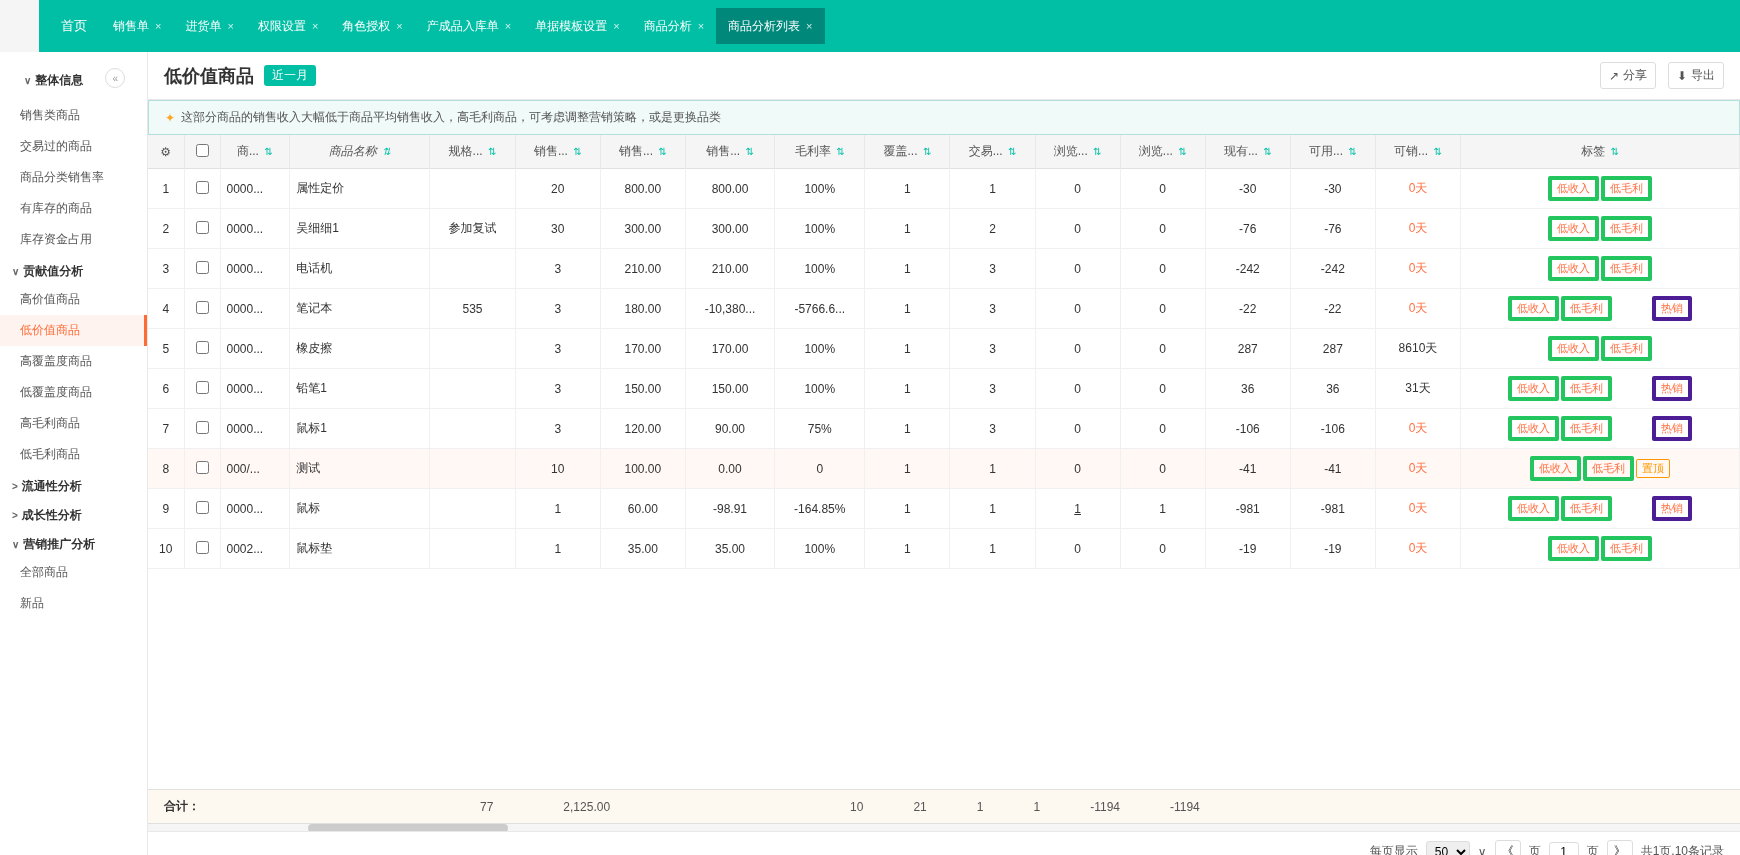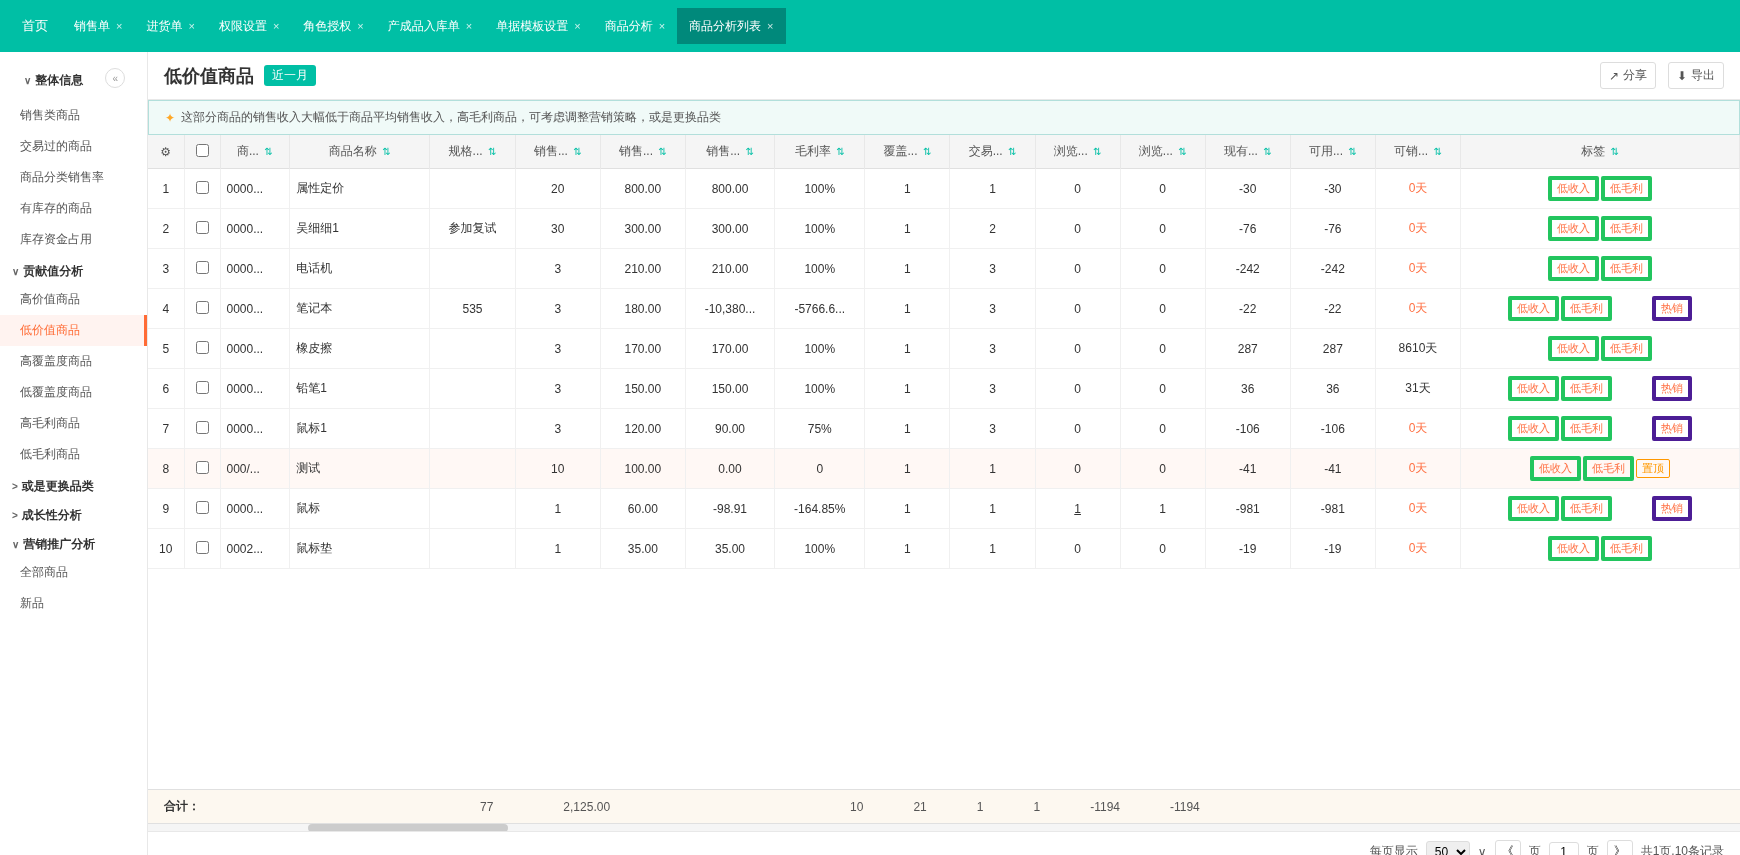--- a/index.html
+++ b/index.html
@@ -8,20 +8,21 @@
     
     .top-nav {
       background: #00bfa5;
       height: 52px;
       display: flex;
       align-items: center;
       padding: 14px 8px;
       gap: 0;
       color: white;
       flex-shrink: 0;
+      margin-left: 39px;
     }
     .nav-item {
       padding: 0 12px;
       height: 36px;
       display: flex;
       align-items: center;
       cursor: pointer;
       white-space: nowrap;
       color: white;
       font-size: 13px;
@@ -338,21 +339,21 @@
     </div>
     <div class="sidebar-item">高价值商品</div>
     <div class="sidebar-item active">低价值商品</div>
     <div class="sidebar-item">高覆盖度商品</div>
     <div class="sidebar-item">低覆盖度商品</div>
     <div class="sidebar-item">高毛利商品</div>
     <div class="sidebar-item">低毛利商品</div>
 
     <div class="sidebar-group-title">
       <span class="arrow">&gt;</span>
-      <span>或是更换品类</span>
+      <span>流通性分析</span>
     </div>
 
     <div class="sidebar-group-title">
       <span class="arrow">&gt;</span>
       <span>成长性分析</span>
     </div>
 
     <div class="sidebar-group-title">
       <span class="arrow">∨</span>
       <span>营销推广分析</span>
@@ -383,21 +384,21 @@
       <span>这部分商品的销售收入大幅低于商品平均销售收入，高毛利商品，可考虑调整营销策略，或是更换品类</span>
     </div>
 
     <div class="table-container">
       <table>
         <thead>
           <tr>
             <th style="width:36px;">⚙</th>
             <th style="width:36px;"><input type="checkbox" style=""></th>
             <th>商... <span class="sort-icon">⇅</span></th>
-            <th style="min-width:100px;">商品名称 <span class="sort-icon">⇅</span></th>
+            <th style="min-width:100px;font-style:italic;">商品名称 <span class="sort-icon">⇅</span></th>
             <th>规格... <span class="sort-icon">⇅</span></th>
             <th>销售... <span class="sort-icon">⇅</span></th>
             <th>销售... <span class="sort-icon">⇅</span></th>
             <th>销售... <span class="sort-icon">⇅</span></th>
             <th>毛利率 <span class="sort-icon">⇅</span></th>
             <th>覆盖... <span class="sort-icon">⇅</span></th>
             <th>交易... <span class="sort-icon">⇅</span></th>
             <th>浏览... <span class="sort-icon">⇅</span></th>
             <th>浏览... <span class="sort-icon">⇅</span></th>
             <th>现有... <span class="sort-icon">⇅</span></th>

